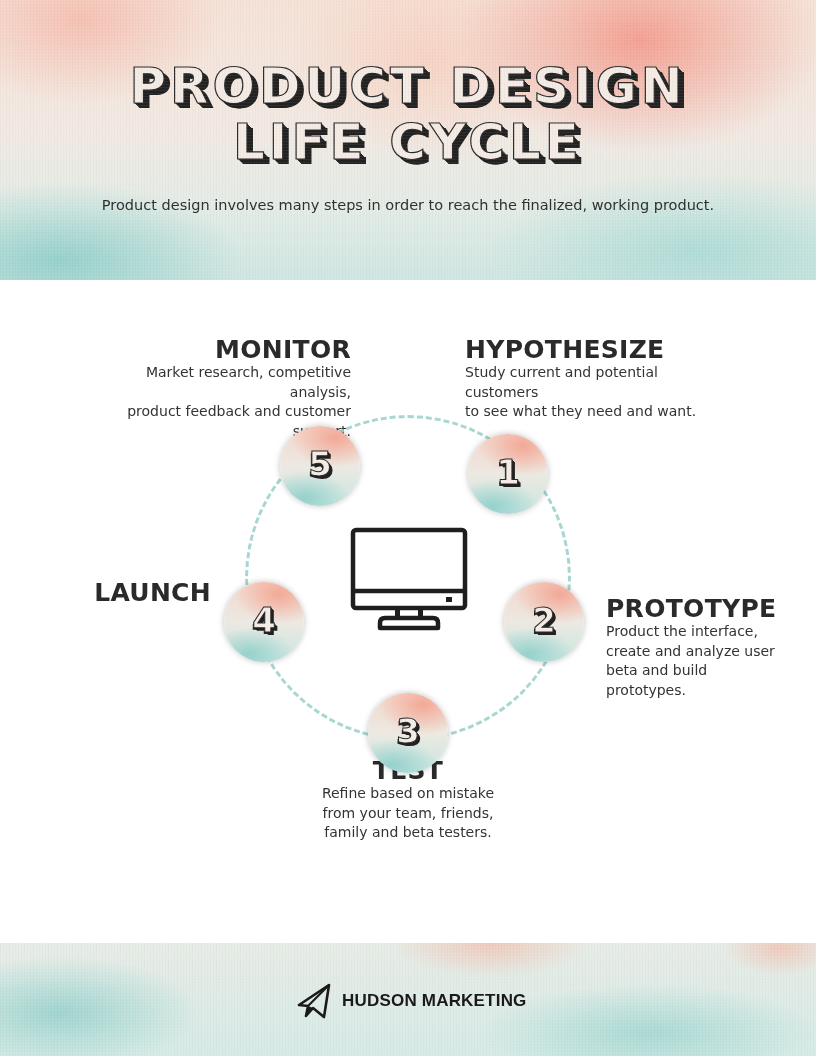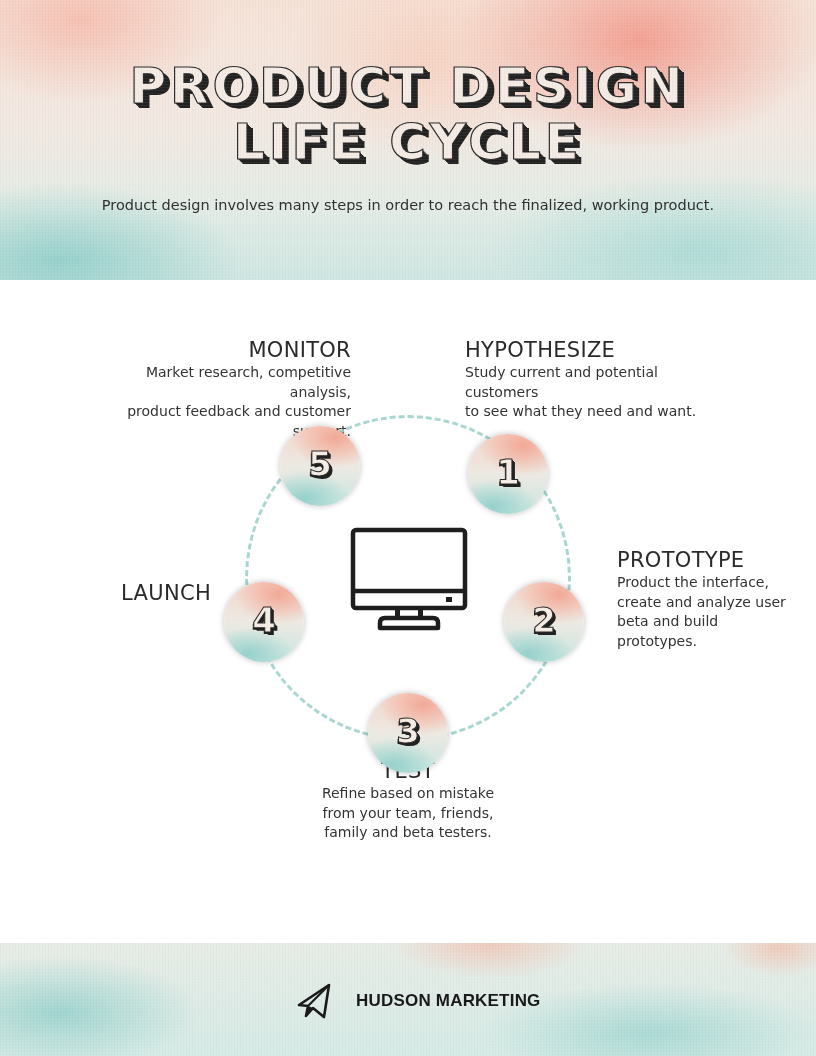--- a/index.html
+++ b/index.html
@@ -42,21 +42,21 @@
     -webkit-text-stroke: 1.2px #2a2a2a;
     text-shadow: 1px 1px 0 #222, 2px 2px 0 #222, 3px 3px 0 #222, 4px 4px 0 #222, 5px 5px 0 #222, 6px 5px 0 #222;
   }
   .title span { display: block; }
   .subtitle {
     position: absolute; left: 0; width: 816px; top: 197px; text-align: center;
     font-size: 14.5px; color: #2e2e2e;
   }
 
   .step { position: absolute; color: #333; }
-  .step h2 { font-family: "DejaVu Sans", sans-serif; font-weight: normal; font-size: 21px; line-height: 26px; color: #2a2a2a; letter-spacing: 0.3px; }
+  .step h2 { font-family: "DejaVu Sans", sans-serif; font-weight: bold; font-size: 25px; line-height: 26px; color: #2a2a2a; letter-spacing: 0.3px; }
   .step p { font-size: 14px; line-height: 19.5px; color: #333; }
   .step.right-align { text-align: right; }
   .step.center-align { text-align: center; }
 
   .ring {
     position: absolute; left: 245px; top: 415px; width: 326px; height: 326px;
     border-radius: 50%; border: 3px dashed #a8d6d0;
   }
   .badge {
     position: absolute; width: 80px; height: 80px; border-radius: 50%;
@@ -70,21 +70,21 @@
   .badge .num {
     font-family: "DejaVu Sans", sans-serif; font-weight: bold; font-size: 34px;
     color: #f4ebe4; -webkit-text-stroke: 1px #2a2a2a;
     text-shadow: 1px 1px 0 #222, 2px 2px 0 #222, 3px 3px 0 #222, -1px 2px 0 #222;
     margin-top: -4px;
   }
 
   .monitor { position: absolute; left: 350px; top: 527px; width: 118px; height: 104px; }
 
   .brand {
-    position: absolute; top: 983px; left: 296px; display: flex; align-items: center; gap: 24px;
+    position: absolute; top: 983px; left: 296px; display: flex; align-items: center; gap: 10px;
   }
   .brand-name {
     font-family: "Liberation Sans", sans-serif; font-weight: bold; font-size: 17px; color: #1a1a1a; letter-spacing: 0.2px;
   }
 </style>
 </head>
 <body>
 
 <div class="watercolor header texture">
   <h1 class="title">
@@ -107,21 +107,21 @@
   <p>
     <span>Study current and potential customers</span><br>
     <span>to see what they need and want.</span>
   </p>
 </div>
 
 <div class="step right-align" style="left:40px; top:580px; width:171px;">
   <h2>LAUNCH</h2>
 </div>
 
-<div class="step" style="left:606px; top:547px; width:170px;margin-left:11px;">
+<div class="step" style="left:606px; top:596px; width:170px;">
   <h2>PROTOTYPE</h2>
   <p>
     <span>Product the interface,</span><br>
     <span>create and analyze user</span><br>
     <span>beta and build</span><br>
     <span>prototypes.</span>
   </p>
 </div>
 
 <div class="step center-align" style="left:308px; top:758px; width:200px;">

